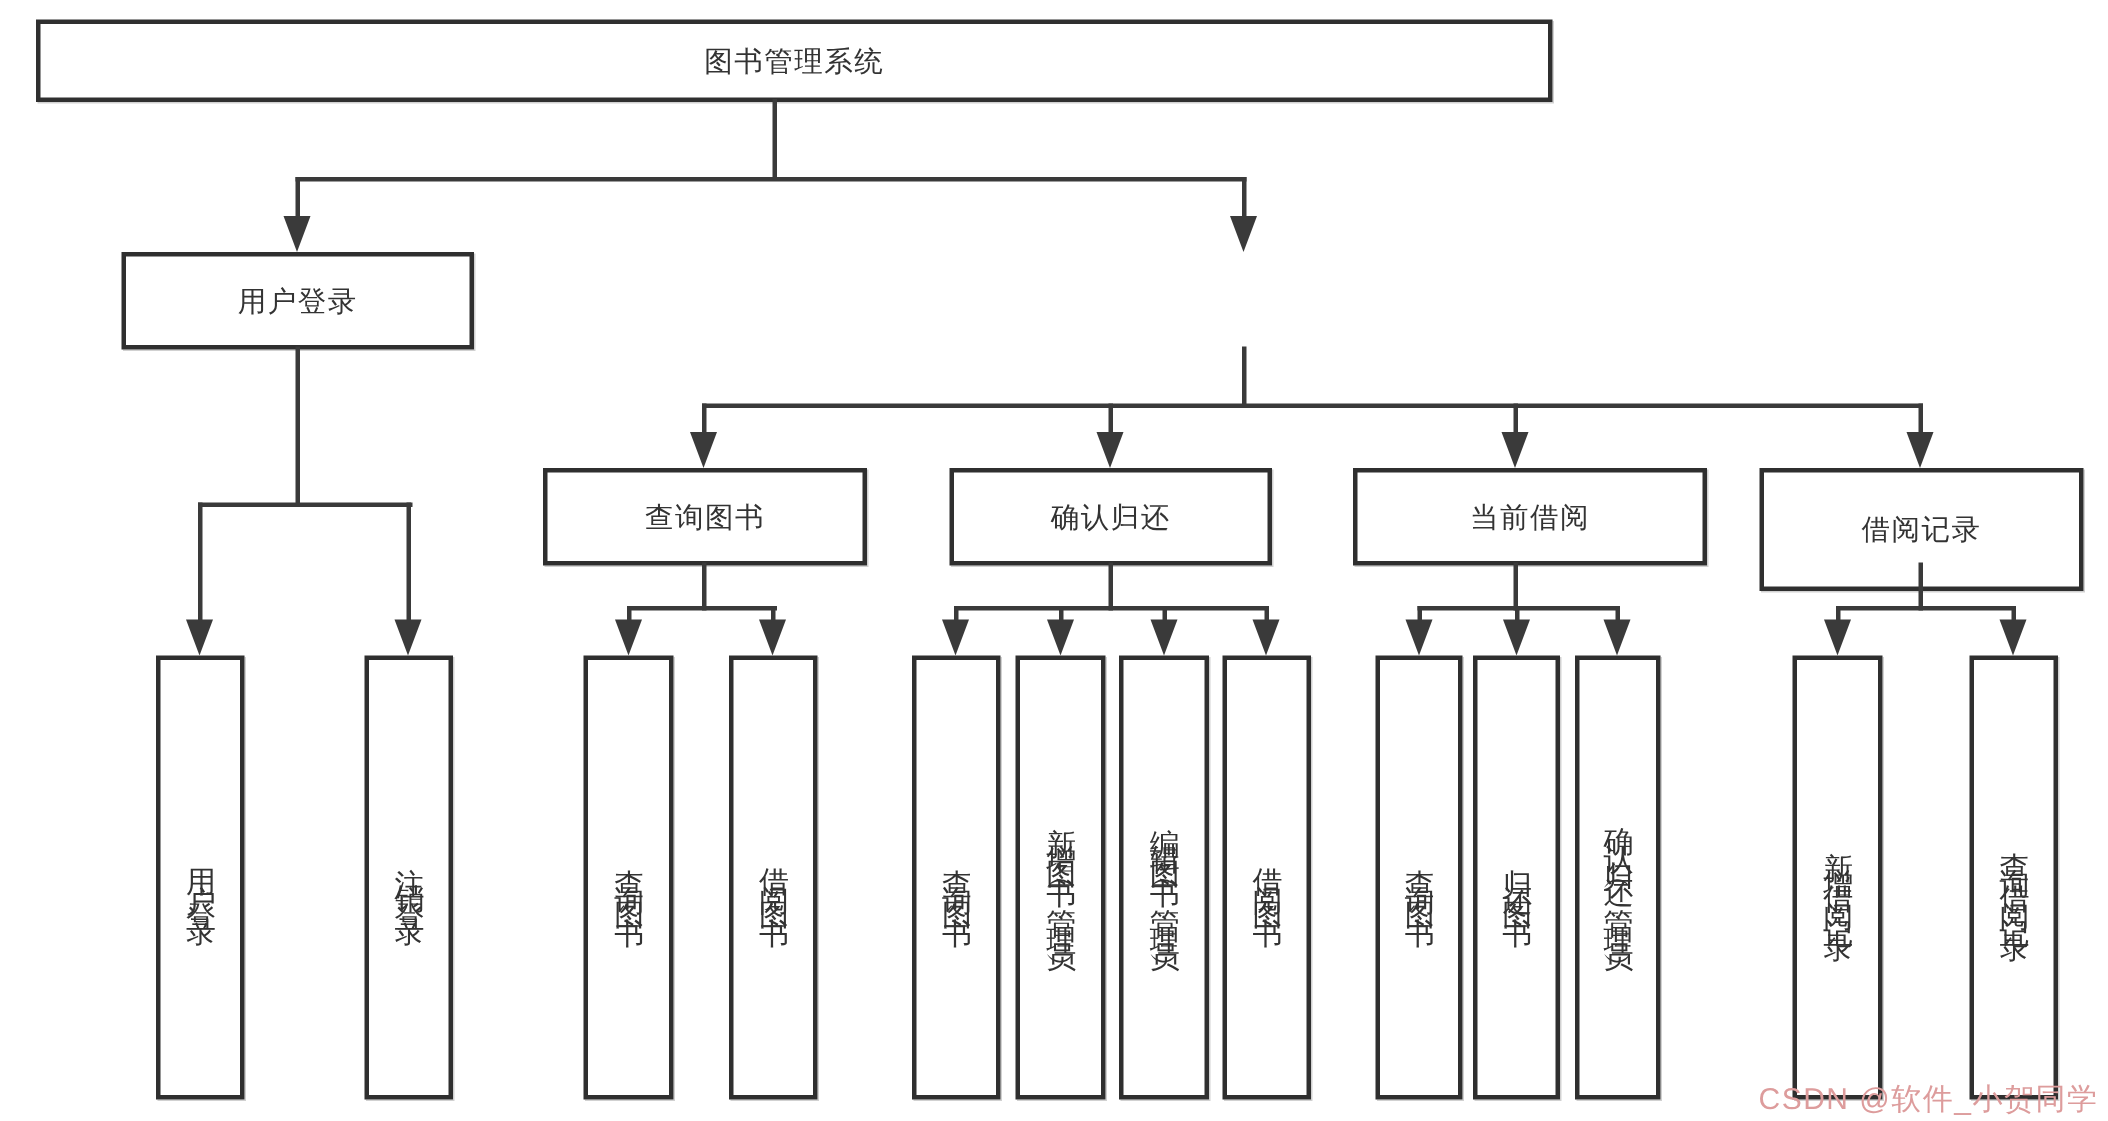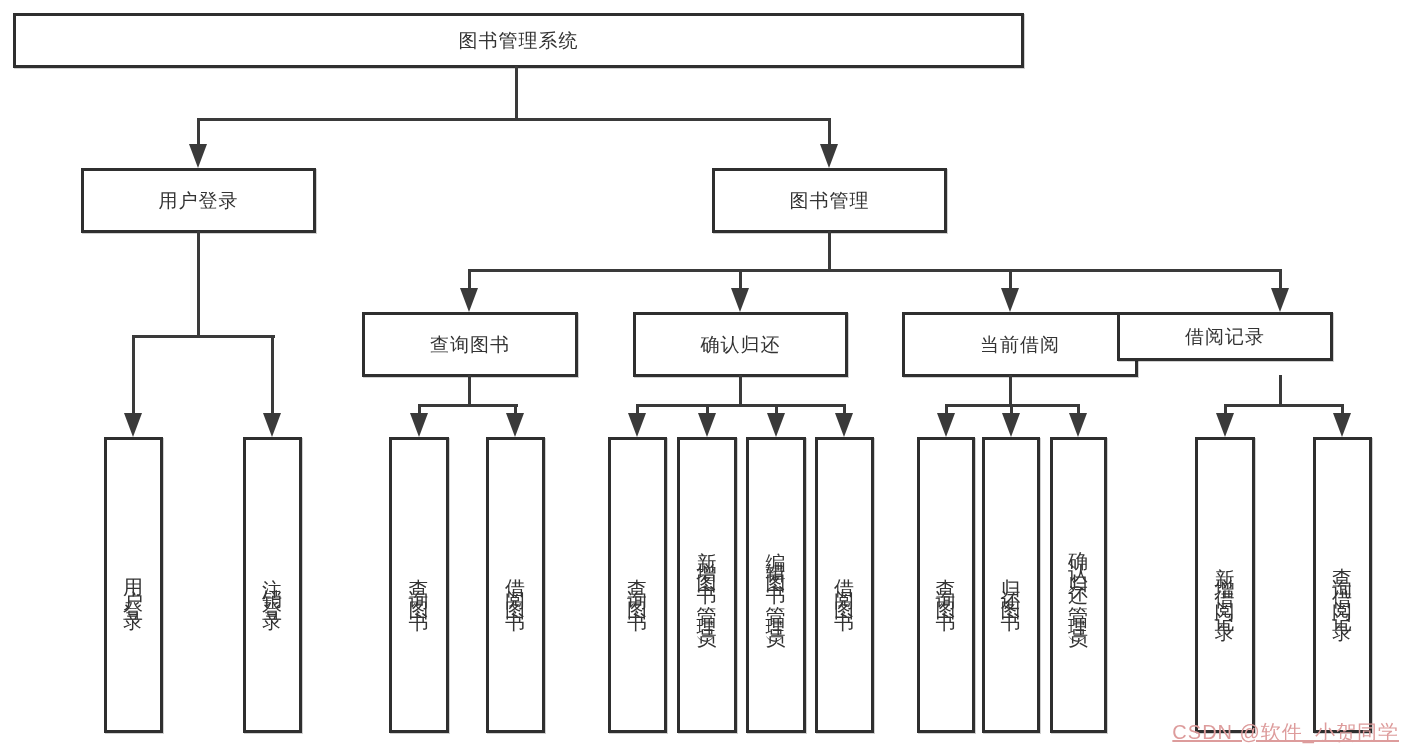--- a/index.html
+++ b/index.html
@@ -36,49 +36,45 @@
     border-left:9px solid transparent;
     border-right:9px solid transparent;
     border-top:24px solid #3a3a3a;
   }
   .watermark{
     position:absolute;
     right:6px;bottom:1px;
     font-size:20px;
     color:#dd9c9c;
     letter-spacing:1px;
-    text-decoration:underline;
   }
 </style>
 </head>
 <body>
 
 <div class="stage">
 
-  <div class="box" style="left:13px;top:13px;width:1011px;height:55px;">
+  <div class="box" style="left:24px;top:13px;width:1011px;height:55px;">
     <span>图书管理系统</span>
   </div>
 
   <div class="box" style="left:81px;top:168px;width:235px;height:65px;">
     <span>用户登录</span>
-  </div>
-  <div class="box" style="left:712px;top:168px;width:235px;height:65px;">
-    <span>图书管理</span>
   </div>
 
   <div class="box" style="left:362px;top:312px;width:216px;height:65px;">
     <span>查询图书</span>
   </div>
   <div class="box" style="left:633px;top:312px;width:215px;height:65px;">
     <span>确认归还</span>
   </div>
   <div class="box" style="left:902px;top:312px;width:236px;height:65px;">
     <span>当前借阅</span>
   </div>
-  <div class="box" style="left:1117px;top:312px;width:216px;height:49px;">
+  <div class="box" style="left:1173px;top:312px;width:216px;height:82px;">
     <span>借阅记录</span>
   </div>
 
   <div class="box vbox" style="left:104px;top:437px;width:59px;height:296px;">
     <span class="vtext">用户登录</span>
   </div>
   <div class="box vbox" style="left:243px;top:437px;width:59px;height:296px;">
     <span class="vtext">注销登录</span>
   </div>
 

